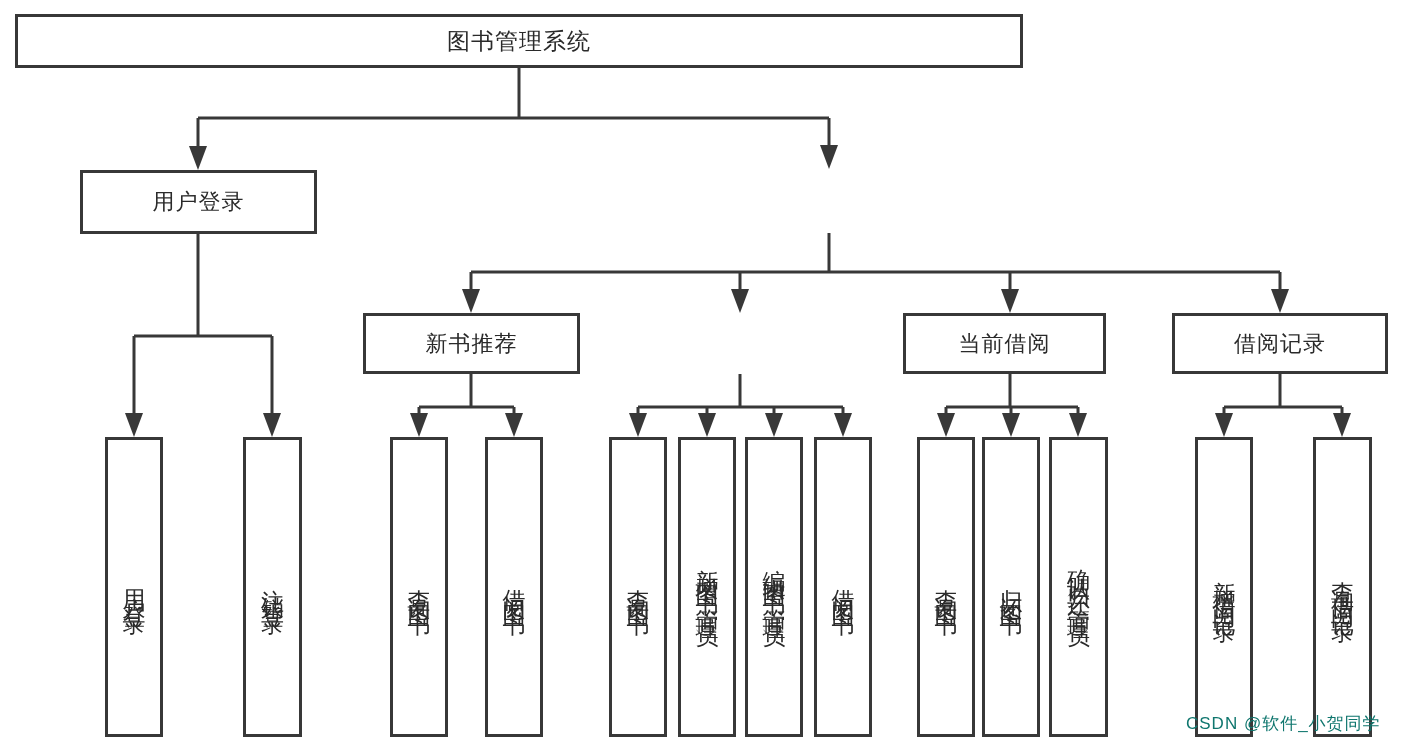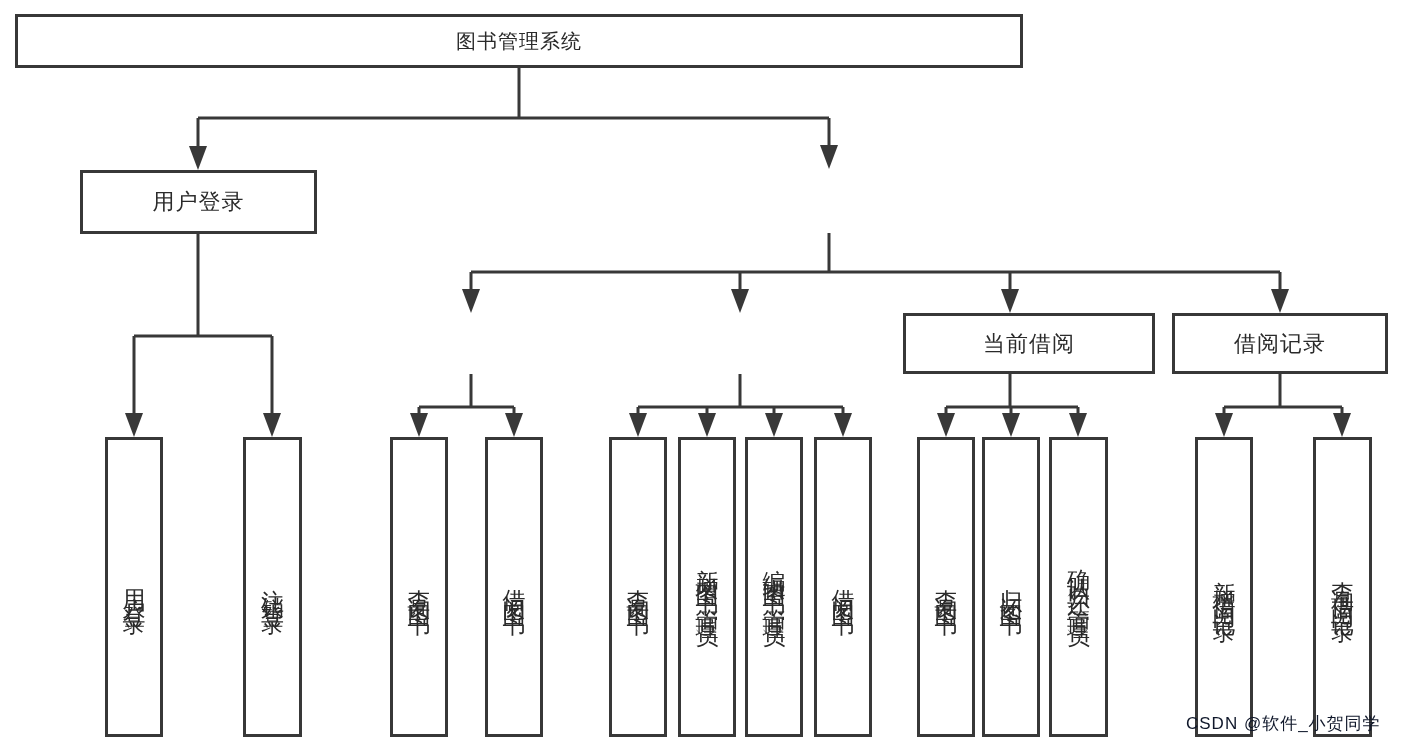--- a/index.html
+++ b/index.html
@@ -30,36 +30,36 @@
     align-items: center;
     justify-content: center;
     color: #2a2a2a;
   }
   .node.h {
     font-size: 22px;
     letter-spacing: 1px;
     white-space: nowrap;
   }
   .node.root {
-    font-size: 20px;
+    font-size: 23px;
   }
   .node.v {
     writing-mode: vertical-rl;
     text-orientation: mixed;
     font-size: 23px;
     letter-spacing: 8px;
     line-height: 1;
     text-align: center;
   }
   .watermark {
     position: absolute;
     left: 1186px;
     top: 712px;
     font-size: 17px;
-    color: #0f172a;
+    color: #0f766e;
     white-space: nowrap;
     letter-spacing: 1px;
   }
 </style>
 </head>
 <body>
 
 <div class="stage">
 
   <svg class="wires" width="1405" height="747" viewBox="0 0 1405 747">
@@ -93,23 +93,24 @@
       <polygon points="1215,413 1233,413 1224,437"></polygon>
       <polygon points="1333,413 1351,413 1342,437"></polygon>
     </g>
   </svg>
 
   <div class="node h root" style="left:15px; top:14px; width:1008px; height:54px;">图书管理系统</div>
 
   <div class="node h" style="left:80px; top:170px; width:237px; height:64px;">用户登录</div>
 
 
+  <div class="node h" style="left:363px; top:313px; width:217px; height:61px;">新书推荐</div>
 
 
-  <div class="node h" style="left:903px; top:313px; width:252px; height:61px;">当前借阅</div>
+  <div class="node h" style="left:903px; top:313px; width:203px; height:61px;">当前借阅</div>
 
   <div class="node h" style="left:1172px; top:313px; width:216px; height:61px;">借阅记录</div>
 
   <div class="node v" style="left:105px; top:437px; width:58px; height:300px;">用户登录</div>
 
   <div class="node v" style="left:243px; top:437px; width:59px; height:300px;">注销登录</div>
 
   <div class="node v" style="left:390px; top:437px; width:58px; height:300px;">查询图书</div>
 
   <div class="node v" style="left:485px; top:437px; width:58px; height:300px;">借阅图书</div>

